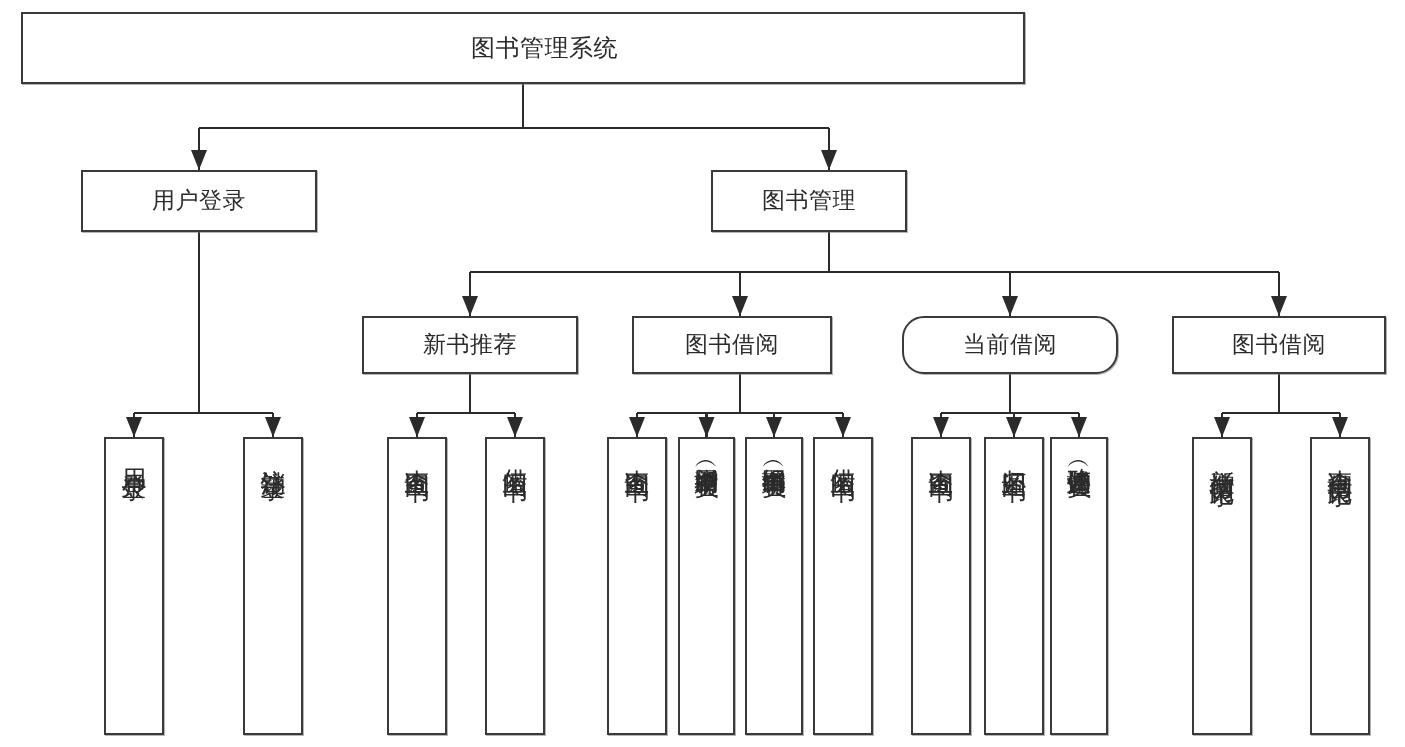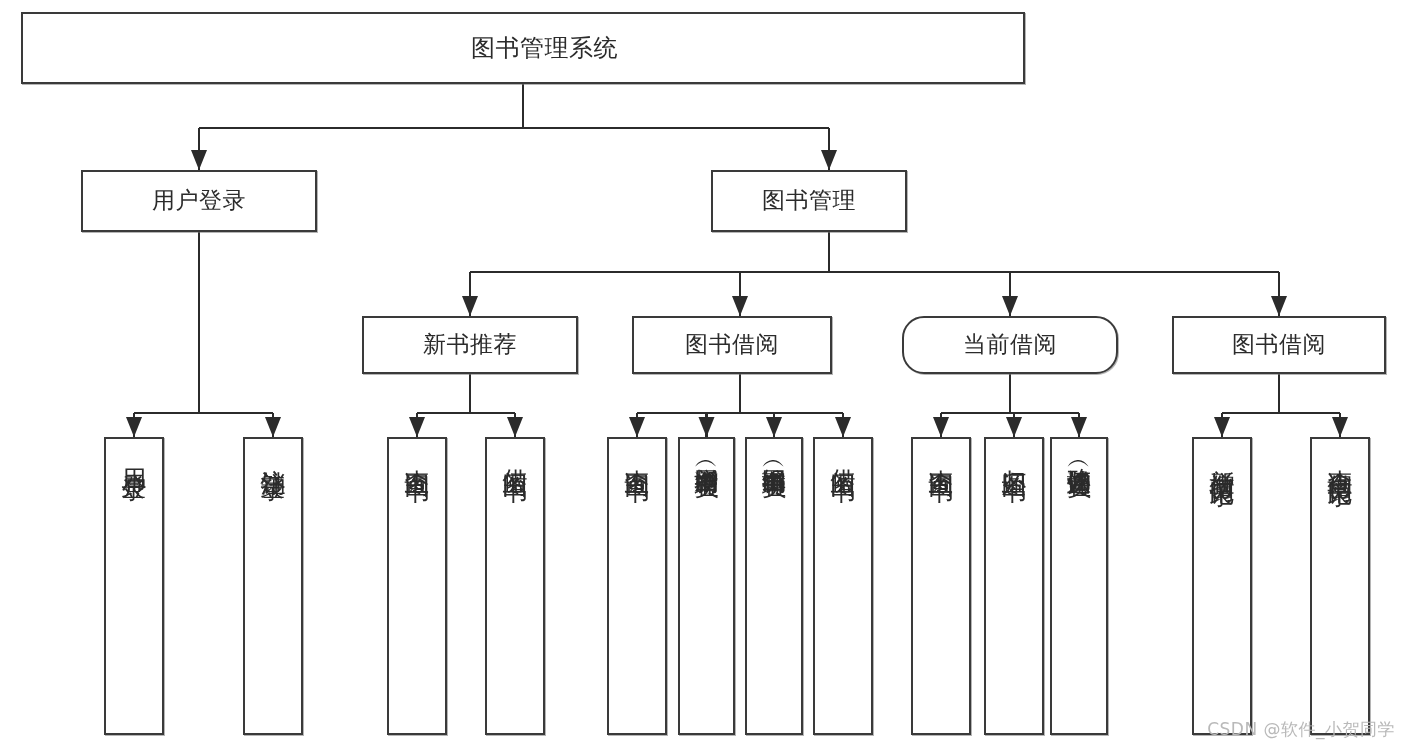--- a/index.html
+++ b/index.html
@@ -197,14 +197,13 @@
       <div class="node-box vert small" style="left: 1050px; top: 437px; width: 58px; height: 298px;">
         <span class="node-label">确认归还（管理员）</span>
       </div>
       <div class="node-box vert" style="left: 1192px; top: 437px; width: 60px; height: 298px;">
         <span class="node-label">新增借阅记录</span>
       </div>
       <div class="node-box vert" style="left: 1310px; top: 437px; width: 60px; height: 298px;">
         <span class="node-label">查询借阅记录</span>
       </div>
     </div>
-  <div id="watermark">CSDN @软件_小贺同学</div>
 </div>
 
 </body></html>

